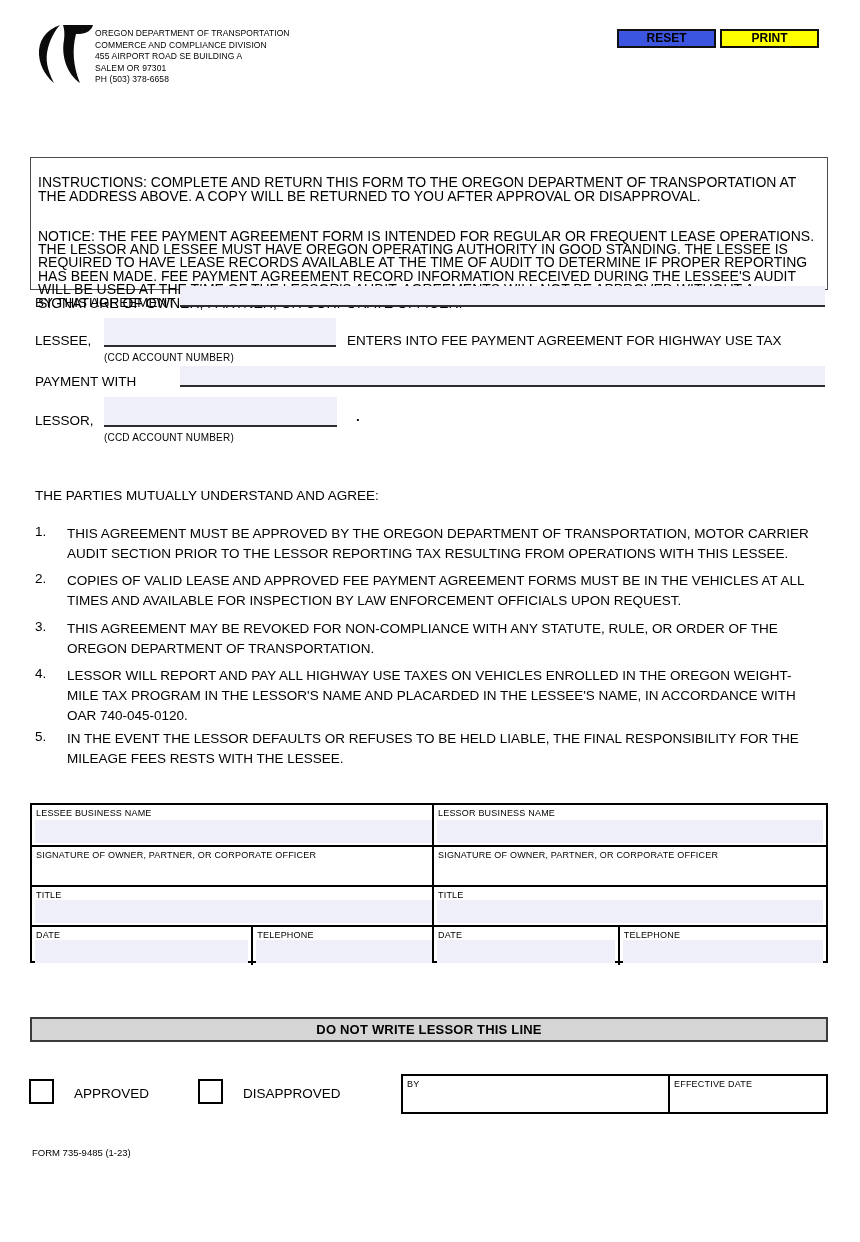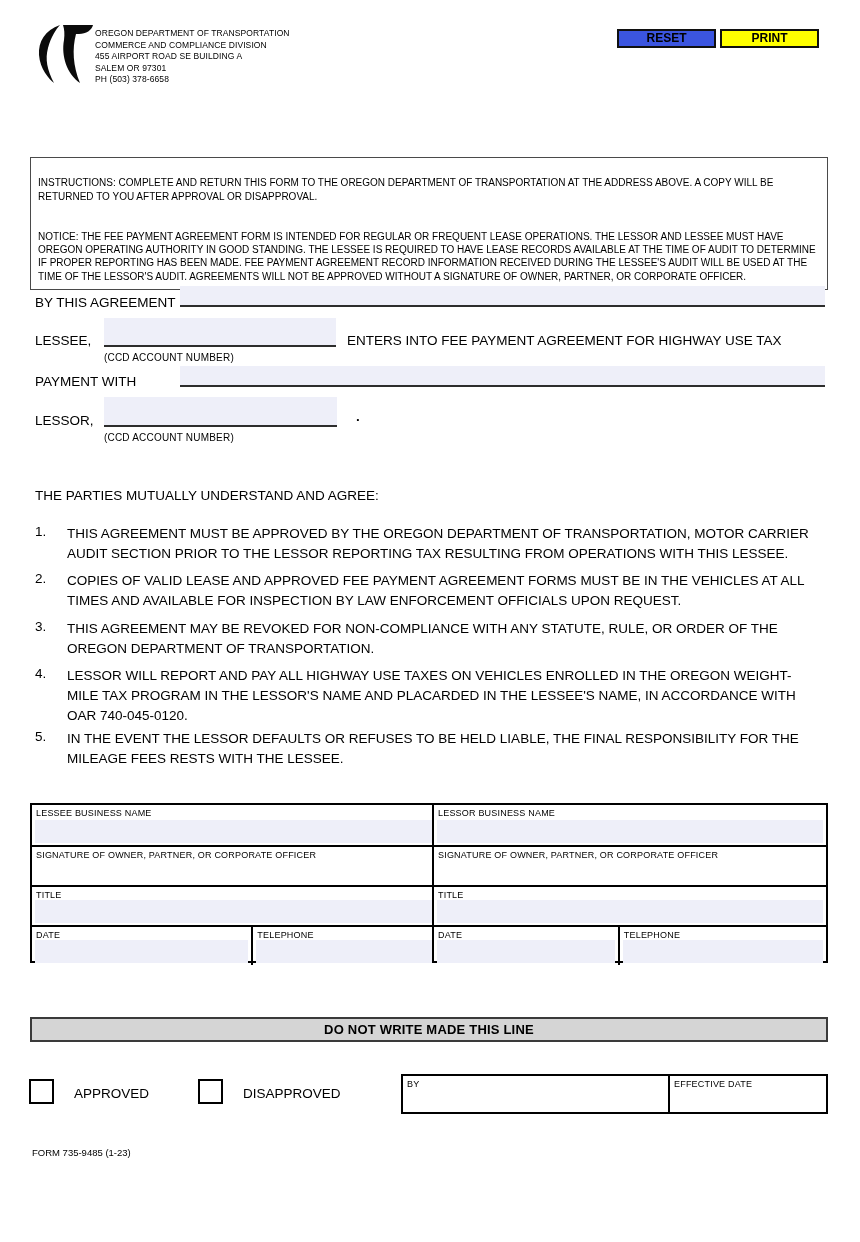--- a/index.html
+++ b/index.html
@@ -17,21 +17,21 @@
     font-family:"Liberation Sans", sans-serif; font-weight:bold; font-size:12px;
     color:#000; text-align:center; line-height:15px; cursor:pointer; padding:0;
   }
   .btn-reset { left:617px; top:29px; background:#3B55E0; }
   .btn-print { left:720px; top:29px; background:#FFFF00; }
   .title { left:0; top:103px; width:860px; text-align:center;
            font-size:21px; font-weight:bold; letter-spacing:0.3px; }
   .instr-box {
     left:30px; top:157px; width:798px; height:133px;
     border:1px solid #4a4a4a; padding:5px 7px;
-    font-size:10px; line-height:13.4px; white-space:pre-line;
+    font-size:14px; line-height:13.4px; white-space:pre-line;
   }
   .instr-p2 { margin-top:13px; }
   .field {
     position:absolute; background:#EEEFF9; border:none;
     border-bottom:2px solid #2d2d2d; font-size:13px; padding:0 4px;
     font-family:"Liberation Sans", sans-serif;
   }
   .ccd { font-size:10px; letter-spacing:0.2px; }
   .sig-table { position:absolute; border:2px solid #000; background:#fff; }
   .sig-row { position:relative; height:40px; border-top:2px solid #000; }
@@ -161,21 +161,21 @@
         <div class="small-lbl">DATE</div>
         <input class="cell-input" value="" style="">
       </div>
       <div class="dt-cell dt-right">
         <div class="small-lbl">TELEPHONE</div>
         <input class="cell-input" value="" style="">
       </div>
     </div>
   </div>
 
-  <div class="abs dnw-bar">DO NOT WRITE MADE THIS LINE</div>
+  <div class="abs dnw-bar">DO NOT WRITE LESSOR THIS LINE</div>
 
   <div class="checkbox" style="left:29px; top:1079px;"></div>
   <div class="abs t13" style="left:74px; top:1084px;">APPROVED</div>
 
   <div class="checkbox" style="left:198px; top:1079px;"></div>
   <div class="abs t13" style="left:243px; top:1084px;">DISAPPROVED</div>
 
   <div class="abs by-table">
     <div class="dt-cell" style="left:267px; right:0;">
       <div class="small-lbl" style="position:absolute; left:4px; top:3px;">EFFECTIVE DATE</div>

